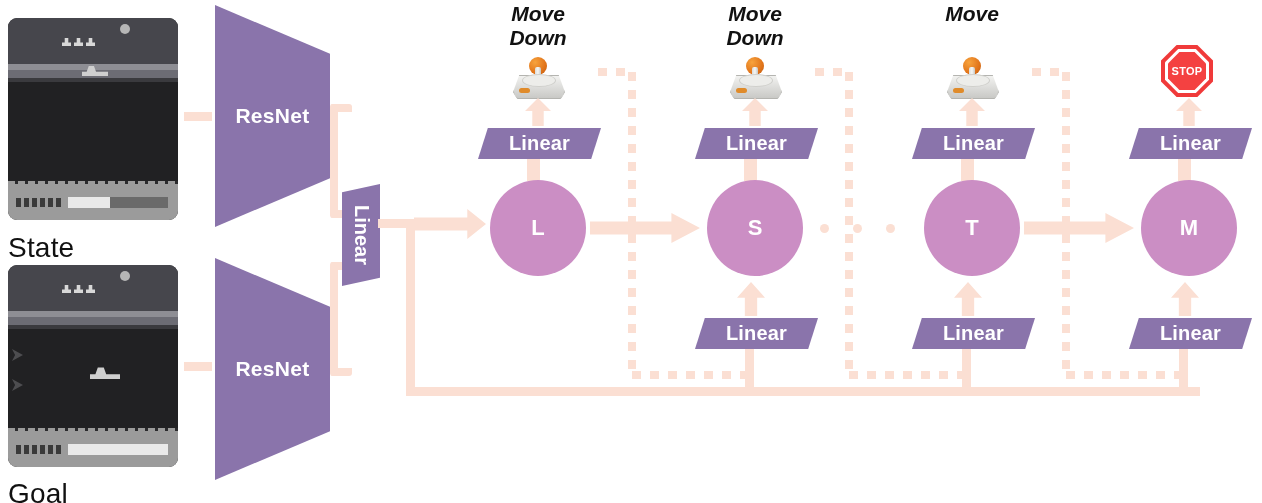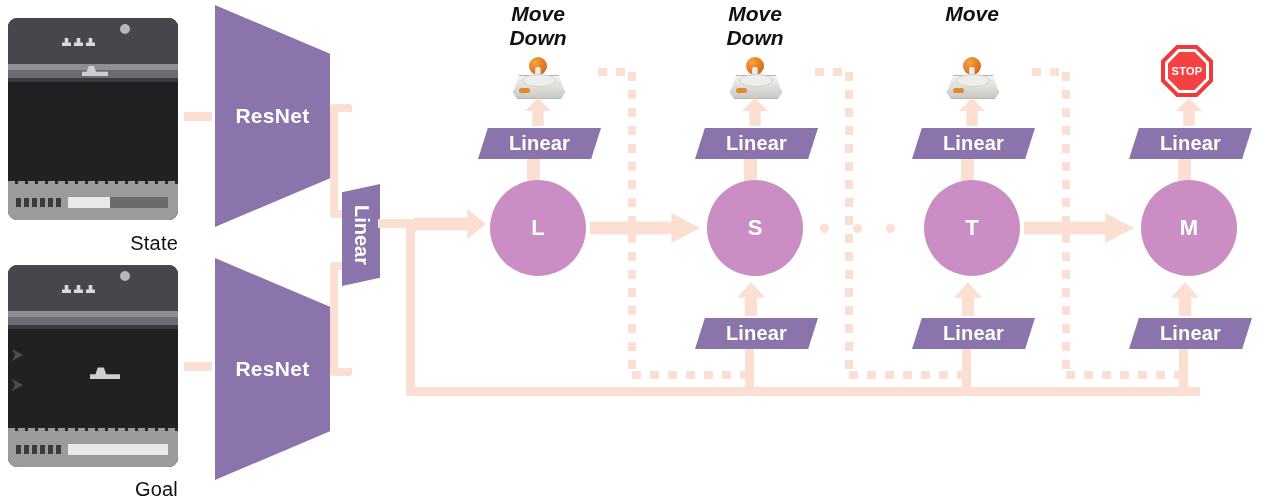--- a/index.html
+++ b/index.html
@@ -39,22 +39,22 @@
   .frame .sub{position:absolute;background:#cfcfcf;
     clip-path:polygon(0 70%,18% 70%,26% 28%,46% 28%,54% 70%,100% 70%,100% 100%,0 100%);}
   .frame .enemy{position:absolute;width:11px;height:12px;background:#4d4d50;
     clip-path:polygon(0 0,100% 50%,0 100%,28% 50%);}
   .frame .scoretxt{position:absolute;height:9px;width:46px;
     background:repeating-linear-gradient(90deg,#3a3a3a 0 5px,transparent 5px 8px);}
   .frame .oxbar{position:absolute;height:11px;}
   .frame .oxfill{position:absolute;left:0;top:0;height:100%;background:#e9e9e9;}
   .frame .oxempty{position:absolute;top:0;height:100%;background:#6a6a6a;}
   .frame-label{
-    position:absolute;text-align:right;width:170px;
-    font-size:20px;color:#111;letter-spacing:.2px;
+    position:absolute;text-align:left;width:170px;
+    font-size:28px;color:#111;letter-spacing:.2px;
   }
 
   
   .resnet{
     position:absolute;
     background:#8a74ab;
     display:flex;align-items:center;justify-content:center;
     color:#fff;font-weight:bold;font-size:21px;letter-spacing:.3px;
   }
   .resnet.top{clip-path:polygon(0% 0%,100% 22%,100% 78%,0% 100%);}

